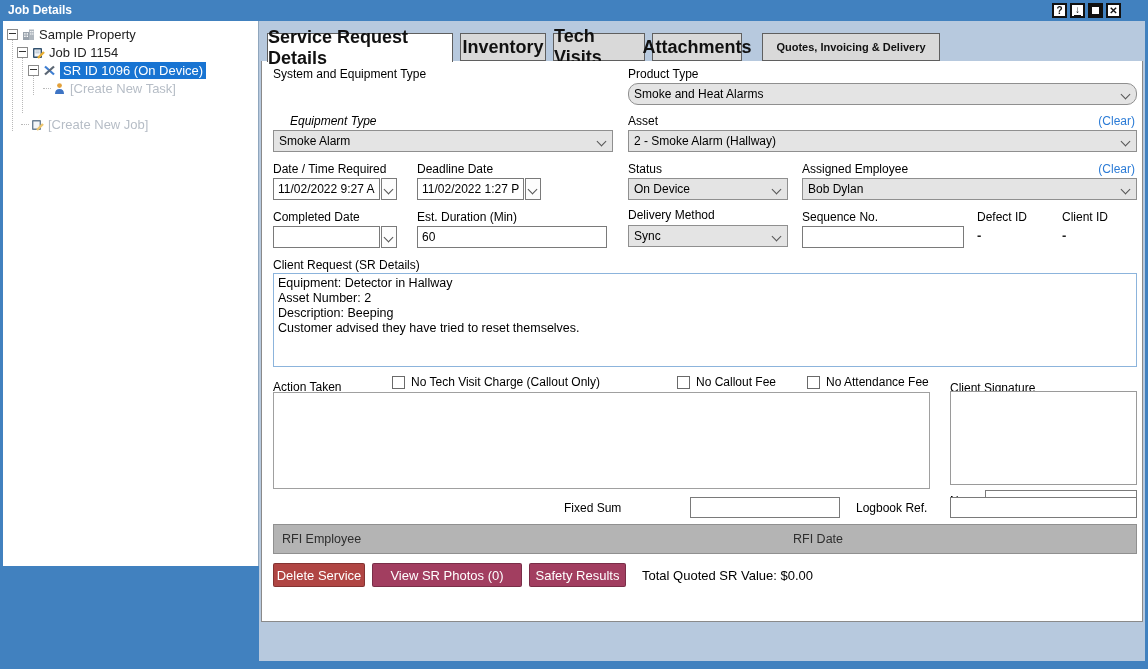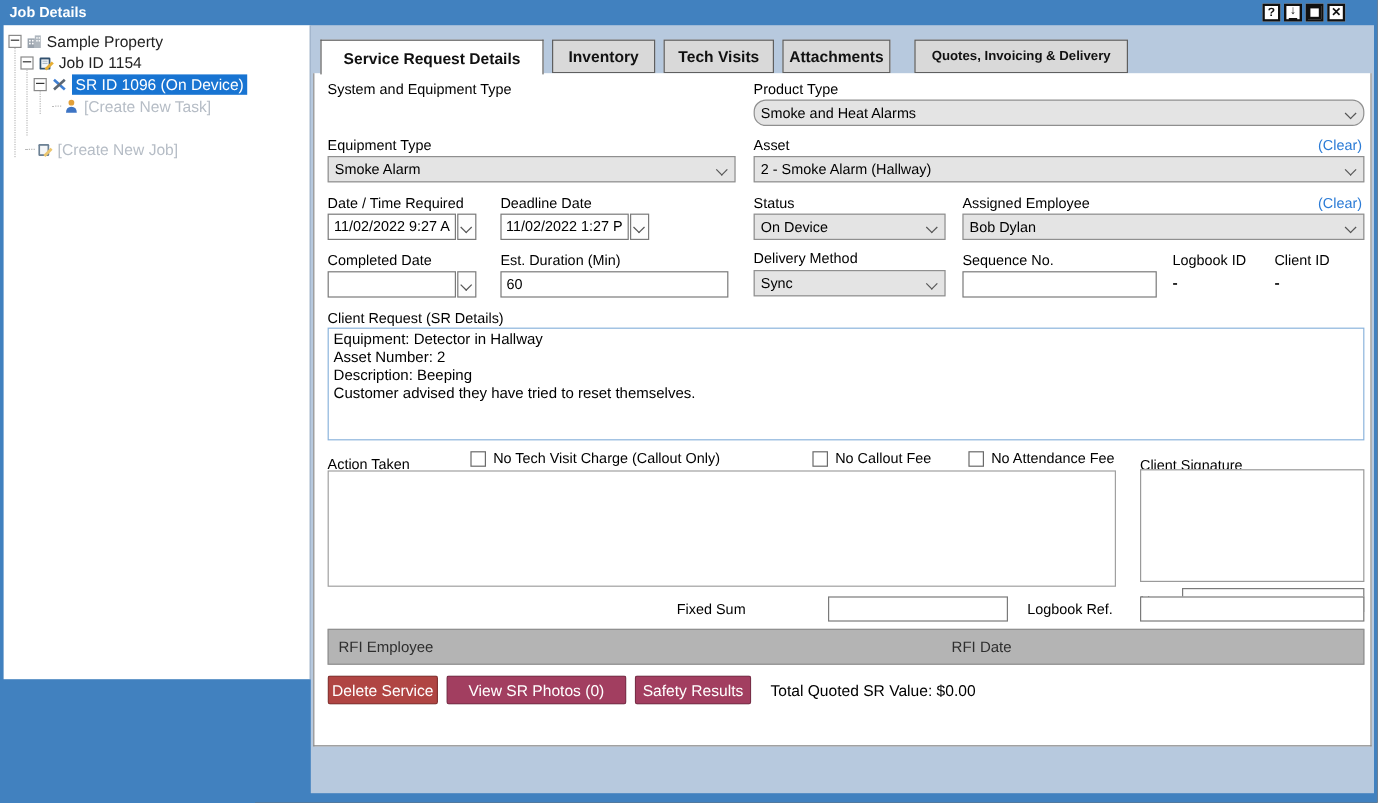--- a/index.html
+++ b/index.html
@@ -20,21 +20,21 @@
   .expbox::after{content:"";position:absolute;left:1px;right:1px;top:3px;border-top:1px solid #333;}
   .ticon{width:13px;height:13px;margin-right:4px;flex:none;}
   .sel-label{background:#1874d2;color:#fff;padding:1px 3px;}
   .disabled-label{color:#b6bdc6;}
   .treeline{position:absolute;border-left:1px dotted #b9b9b9;width:0;}
   .stub{width:8px;border-top:1px dotted #b9b9b9;margin-right:2px;flex:none;}
   
   .rightpanel{left:259px;top:21px;width:886px;height:640px;background:#b7c9de;}
   .tab{position:absolute;top:12px;height:28px;box-sizing:border-box;border:1px solid #5f5f5f;
        background:#d9d9d9;display:flex;align-items:center;justify-content:center;
-       font-weight:bold;font-size:13px;color:#111;cursor:default;}
+       font-weight:bold;font-size:18px;color:#111;cursor:default;}
   .tab.active{background:#fff;height:29px;border-bottom:none;z-index:2;}
   .content{left:2px;top:40px;width:882px;height:561px;background:#fff;border:1px solid #8a8a8a;border-top:none;box-sizing:border-box;}
   .lbl{position:absolute;font-size:12px;color:#000;white-space:nowrap;}
   .link{position:absolute;font-size:12px;color:#2b7bd6;cursor:pointer;white-space:nowrap;}
   .dd{position:absolute;height:22px;background:#e4e4e4;border:1px solid #8f8f8f;box-sizing:border-box;
       font-size:12px;color:#000;display:flex;align-items:center;padding-left:5px;cursor:default;}
   .chev{position:absolute;right:7px;top:7px;width:6px;height:6px;border-right:1px solid #555;
         border-bottom:1px solid #555;transform:rotate(45deg);}
   .ti{position:absolute;height:22px;border:1px solid #7a7a7a;box-sizing:border-box;background:#fff;
       font-size:12px;color:#000;padding:0 4px;font-family:"Liberation Sans",sans-serif;}
@@ -157,21 +157,21 @@
 
     <div class="abs content">
 
       <div class="lbl" style="left:11px;top:6px;">System and Equipment Type</div>
       <div class="lbl" style="left:366px;top:6px;">Product Type</div>
       <div class="dd" style="left:366px;top:22px;width:509px;border-radius:10px;">
         <span>Smoke and Heat Alarms</span>
         <span class="chev"></span>
       </div>
 
-      <div class="lbl" style="left:11px;top:53px;">Equipment Type</div>
+      <div class="lbl" style="left:28px;top:53px;font-style:italic;">Equipment Type</div>
       <div class="dd" style="left:11px;top:69px;width:340px;">
         <span>Smoke Alarm</span>
         <span class="chev"></span>
       </div>
       <div class="lbl" style="left:366px;top:53px;">Asset</div>
       <div class="link" style="right:7px;top:53px;">(Clear)</div>
       <div class="dd" style="left:366px;top:69px;width:509px;">
         <span>2 - Smoke Alarm (Hallway)</span>
         <span class="chev"></span>
       </div>
@@ -212,21 +212,21 @@
 
       <div class="lbl" style="left:366px;top:147px;">Delivery Method</div>
       <div class="dd" style="left:366px;top:164px;width:160px;">
         <span>Sync</span>
         <span class="chev"></span>
       </div>
 
       <div class="lbl" style="left:540px;top:149px;">Sequence No.</div>
       <input class="ti" style="left: 540px; top: 165px; width: 162px;" value="">
 
-      <div class="lbl" style="left:715px;top:149px;">Logbook ID</div>
+      <div class="lbl" style="left:715px;top:149px;">Defect ID</div>
       <div class="lbl dash" style="left:715px;top:167px;">-</div>
 
       <div class="lbl" style="left:800px;top:149px;">Client ID</div>
       <div class="lbl dash" style="left:800px;top:167px;">-</div>
 
       <div class="lbl" style="left:11px;top:197px;">Client Request (SR Details)</div>
       <div class="bigta" style="left:11px;top:212px;width:864px;height:94px;border:1px solid #8cb4dc;">Equipment: Detector in Hallway
 Asset Number: 2
 Description: Beeping
 Customer advised they have tried to reset themselves.</div>

